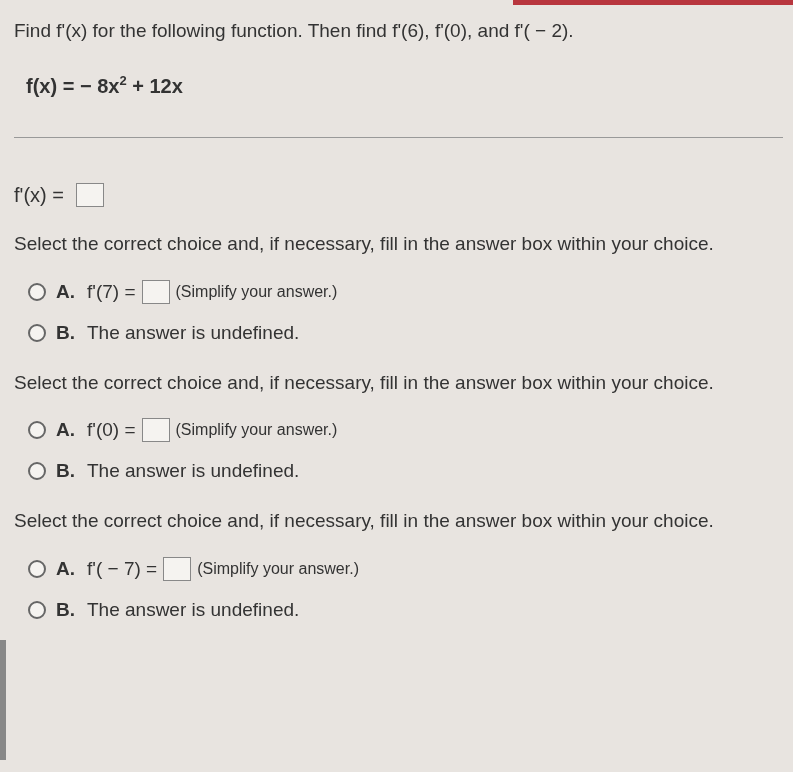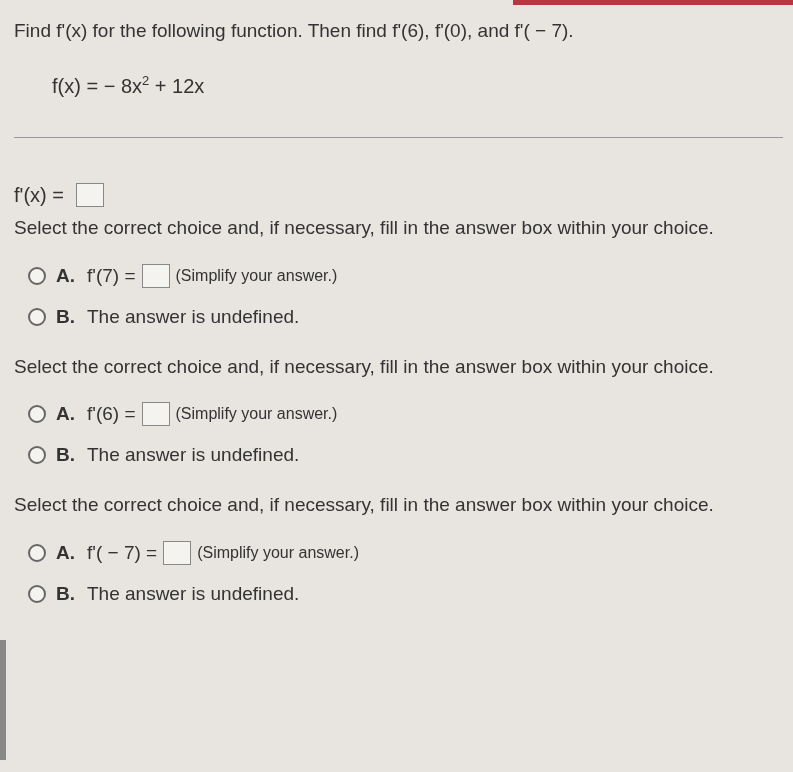--- a/index.html
+++ b/index.html
@@ -24,32 +24,33 @@
       right: 0;
       width: 280px;
       height: 5px;
       background: #b8363e;
     }
     .question-text {
       margin-bottom: 28px;
       line-height: 1.4;
     }
     .formula {
-      margin-left: 38px;
+      margin-left: 12px;
       margin-bottom: 40px;
       font-size: 20px;
+      font-weight: bold;
     }
     .hr {
       border: none;
       border-top: 1px solid #999;
       margin-bottom: 45px;
       width: 100%;
     }
     .answer-input-line {
-      margin-bottom: 8px;
+      margin-bottom: 24px;
       font-size: 20px;
       display: flex;
       align-items: center;
       gap: 12px;
     }
     .input-box {
       display: inline-block;
       width: 28px;
       height: 24px;
       border: 1px solid #888;
@@ -103,21 +104,21 @@
       height: 120px;
       background: #888;
     }
   </style>
 </head>
 <body>
 
 <div class="top-bar"></div>
 <div class="left-bar"></div>
 
-<div class="question-text">Find f'(x) for the following function. Then find f'(6), f'(0), and f'( − 7).</div>
+<div class="question-text">Find f'(x) for the following function. Then find f'(6), f'(0), and f'( − 2).</div>
 
 <div class="formula">
   <span>f(x) = </span><span> − 8x</span><sup>2</sup><span> + 12x</span>
 </div>
 
 <hr class="hr">
 
 <div class="answer-input-line">
   <span>f'(x) =</span>
   <span class="input-box"></span>
@@ -144,21 +145,21 @@
   </div>
 </div>
 
 <div class="instruction">Select the correct choice and, if necessary, fill in the answer box within your choice.</div>
 
 <div class="choice-group">
   <div class="choice">
     <div class="radio"></div>
     <div class="choice-content">
       <span class="choice-label">A.</span>
-      <span>f'(6) =</span>
+      <span>f'(0) =</span>
       <span class="input-box"></span>
       <span class="hint">(Simplify your answer.)</span>
     </div>
   </div>
   <div class="choice">
     <div class="radio"></div>
     <div class="choice-content">
       <span class="choice-label">B.</span>
       <span>The answer is undefined.</span>
     </div>

